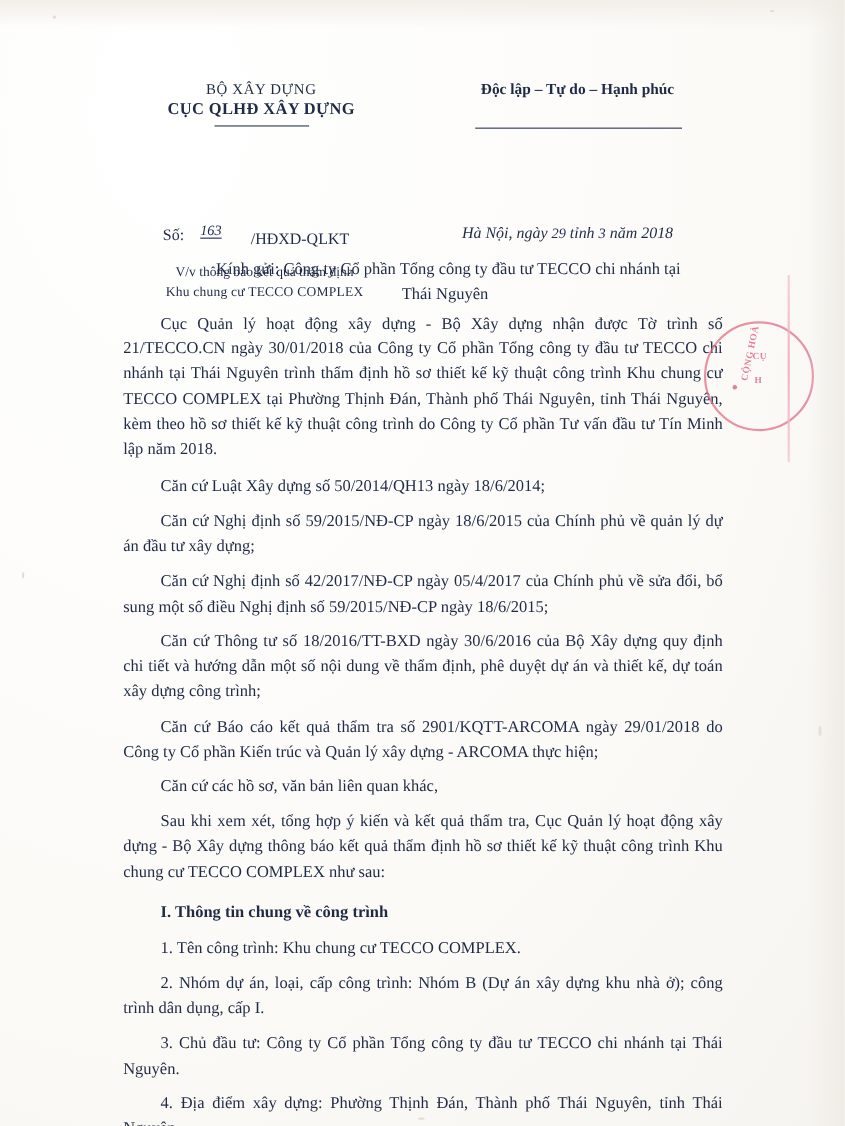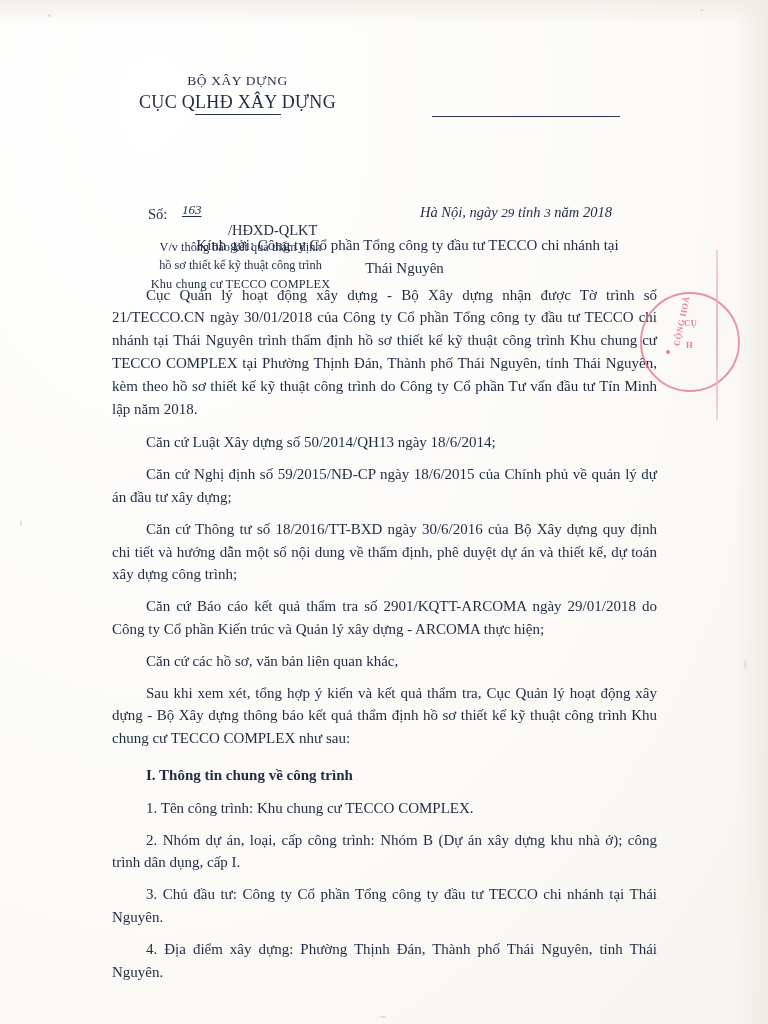--- a/index.html
+++ b/index.html
@@ -63,22 +63,22 @@
     width: 380px;
     text-align: center;
     line-height: 1.45;
   }
   .org1 {
     font-size: 13.5px;
     letter-spacing: 0.6px;
     font-weight: normal;
   }
   .org2 {
-    font-size: 18px;
-    font-weight: normal;
+    font-size: 15px;
+    font-weight: bold;
     letter-spacing: 0.3px;
   }
   .nation1 {
     font-size: 15px;
     font-weight: bold;
     letter-spacing: 0.2px;
   }
   .nation2 {
     font-size: 14px;
     font-weight: bold;
@@ -118,21 +118,21 @@
     font-style: italic;
     font-size: 17px;
     color: #1b2a55;
     text-decoration: underline;
     text-decoration-thickness: 1px;
     text-underline-offset: 2px;
   }
   .num-suffix {
     position: absolute;
     left: 228px;
-    top: 16px;
+    top: 4px;
   }
   .place-date {
     position: absolute;
     left: 420px;
     top: -2px;
     font-style: italic;
     font-size: 14.5px;
     white-space: nowrap;
   }
   .hand {
@@ -254,53 +254,54 @@
 
 <div class="page">
   <div class="doc">
 
     <div class="header">
       <div class="hdr-left">
         <div class="org1">BỘ XÂY DỰNG</div>
         <div class="org2">CỤC QLHĐ XÂY DỰNG</div>
       </div>
       <div class="hdr-right">
+        <div class="nation2">Độc lập – Tự do – Hạnh phúc</div>
       </div>
       <div class="rule-left"></div>
       <div class="rule-right"></div>
 
       <div class="numrow">
         <span class="num-label">Số:</span>
         <span class="num-value hand">163</span>
         <span class="num-suffix">/HĐXD-QLKT</span>
         <span class="place-date">
           <span>Hà Nội, ngày</span>
           <span class="hand">29</span>
           <span>tỉnh</span>
           <span class="hand">3</span>
           <span>năm 2018</span>
         </span>
       </div>
 
       <div class="subject">
         <div>V/v thông báo kết quả thẩm định</div>
-        <div>hồ sơ thiết kế kỹ thuật công trình</div>
         <div class="s3">Khu chung cư TECCO COMPLEX</div>
       </div>
     </div>
 
     <div class="body-wrap">
       <div class="recipient">
         <span class="r1">Kính gửi: Công ty Cổ phần Tổng công ty đầu tư TECCO chi nhánh tại</span>
         <span class="r2">Thái Nguyên</span>
       </div>
 
       <p class="para">Cục Quản lý hoạt động xây dựng - Bộ Xây dựng nhận được Tờ trình số 21/TECCO.CN ngày 30/01/2018 của Công ty Cổ phần Tổng công ty đầu tư TECCO chi nhánh tại Thái Nguyên trình thẩm định hồ sơ thiết kế kỹ thuật công trình Khu chung cư TECCO COMPLEX tại Phường Thịnh Đán, Thành phố Thái Nguyên, tỉnh Thái Nguyên, kèm theo hồ sơ thiết kế kỹ thuật công trình do Công ty Cổ phần Tư vấn đầu tư Tín Minh lập năm 2018.</p>
       <p class="para tight">Căn cứ Luật Xây dựng số 50/2014/QH13 ngày 18/6/2014;</p>
       <p class="para tight">Căn cứ Nghị định số 59/2015/NĐ-CP ngày 18/6/2015 của Chính phủ về quản lý dự án đầu tư xây dựng;</p>
+      <p class="para tight">Căn cứ Nghị định số 42/2017/NĐ-CP ngày 05/4/2017 của Chính phủ về sửa đổi, bổ sung một số điều Nghị định số 59/2015/NĐ-CP ngày 18/6/2015;</p>
       <p class="para tight">Căn cứ Thông tư số 18/2016/TT-BXD ngày 30/6/2016 của Bộ Xây dựng quy định chi tiết và hướng dẫn một số nội dung về thẩm định, phê duyệt dự án và thiết kế, dự toán xây dựng công trình;</p>
       <p class="para tight">Căn cứ Báo cáo kết quả thẩm tra số 2901/KQTT-ARCOMA ngày 29/01/2018 do Công ty Cổ phần Kiến trúc và Quản lý xây dựng - ARCOMA thực hiện;</p>
       <p class="para tight">Căn cứ các hồ sơ, văn bản liên quan khác,</p>
       <p class="para">Sau khi xem xét, tổng hợp ý kiến và kết quả thẩm tra, Cục Quản lý hoạt động xây dựng - Bộ Xây dựng thông báo kết quả thẩm định hồ sơ thiết kế kỹ thuật công trình Khu chung cư TECCO COMPLEX như sau:</p>
 
       <p class="section-title">I. Thông tin chung về công trình</p>
       <p class="para tight">1. Tên công trình: Khu chung cư TECCO COMPLEX.</p>
       <p class="para tight">2. Nhóm dự án, loại, cấp công trình: Nhóm B (Dự án xây dựng khu nhà ở); công trình dân dụng, cấp I.</p>
       <p class="para tight">3. Chủ đầu tư: Công ty Cổ phần Tổng công ty đầu tư TECCO chi nhánh tại Thái Nguyên.</p>
       <p class="para tight">4. Địa điểm xây dựng: Phường Thịnh Đán, Thành phố Thái Nguyên, tỉnh Thái Nguyên.</p>

